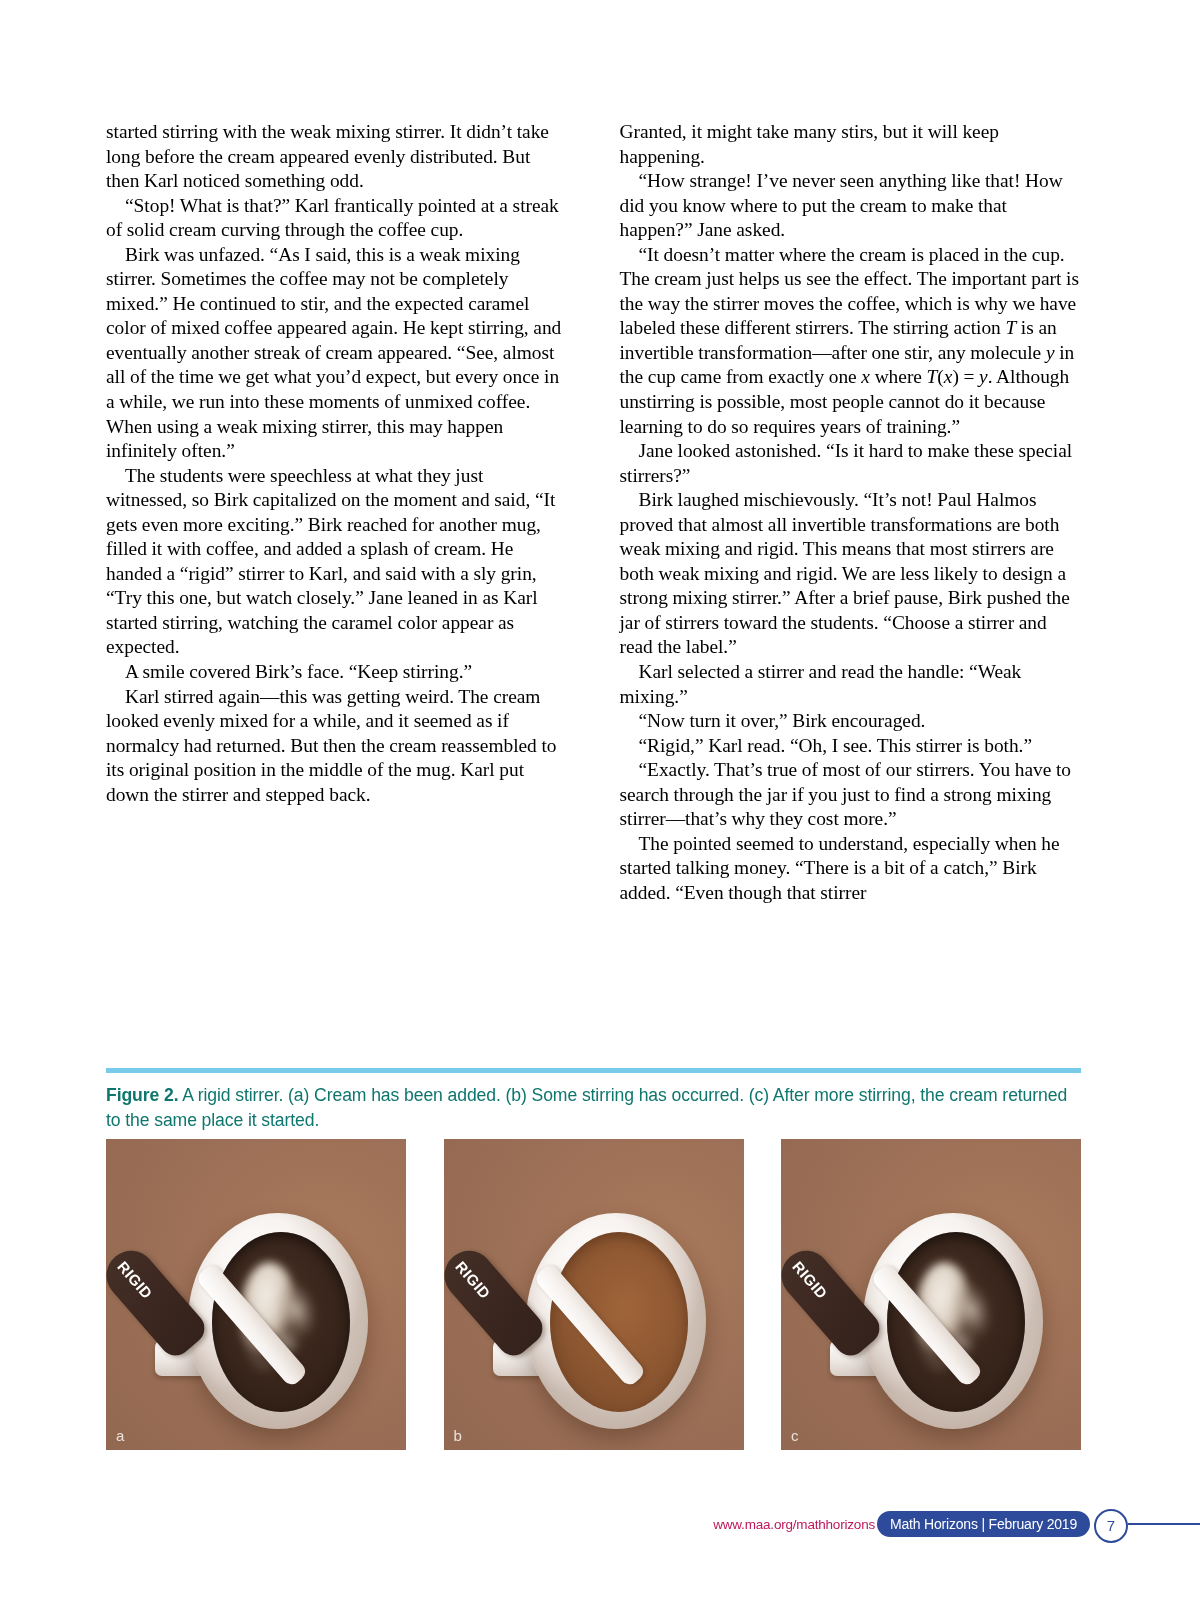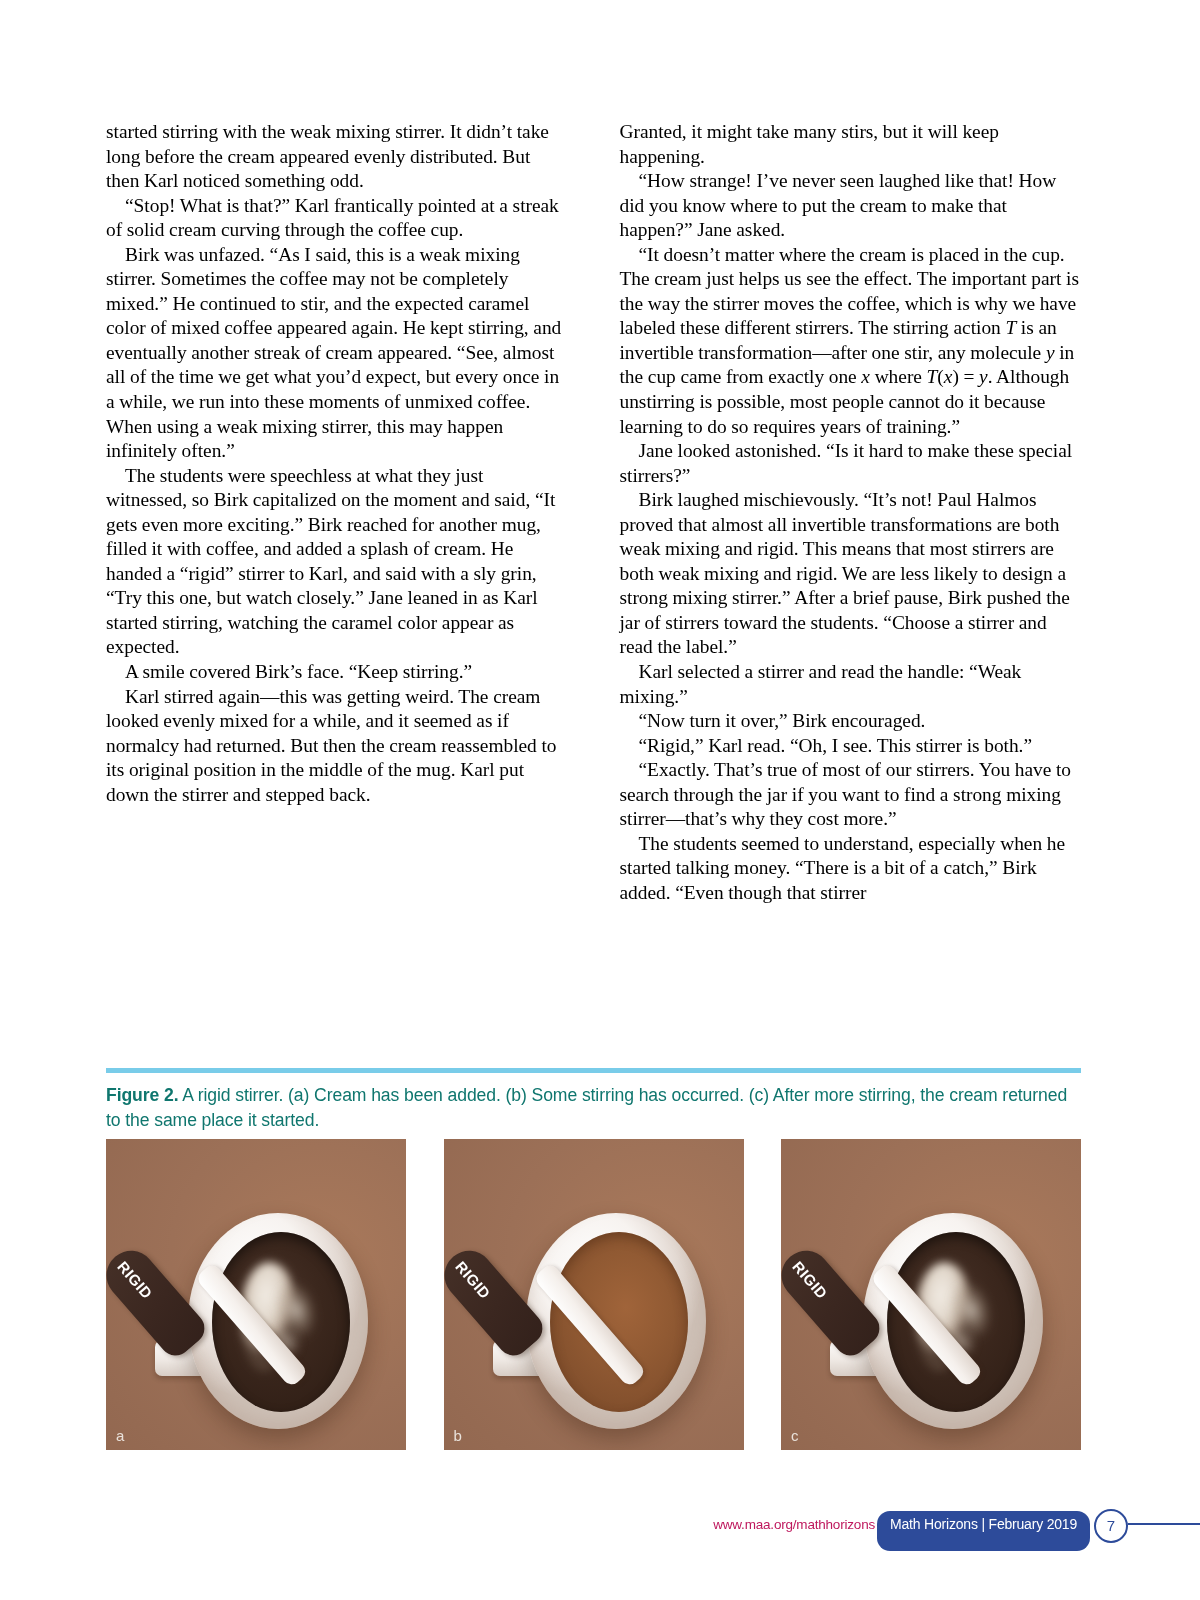--- a/index.html
+++ b/index.html
@@ -248,21 +248,21 @@
     top: 12px;
     font-family: "Liberation Sans", "DejaVu Sans", sans-serif;
     font-size: 13.5px;
     color: #be185d;
     letter-spacing: -0.2px;
   }
   .footer-badge {
     position: absolute;
     right: 110px;
     top: 6px;
-    height: 40px;
+    height: 26px;
     padding: 0 13px;
     border-radius: 13px;
     background: #2d4b9a;
     color: #ffffff;
     font-family: "Liberation Sans", "DejaVu Sans", sans-serif;
     font-size: 14px;
     line-height: 26px;
     white-space: nowrap;
     letter-spacing: -0.2px;
   }
@@ -301,29 +301,29 @@
       <p>started stirring with the weak mixing stirrer. It didn’t take long before the cream appeared evenly distributed. But then Karl noticed something odd.</p>
       <p class="indent">“Stop! What is that?” Karl frantically pointed at a streak of solid cream curving through the coffee cup.</p>
       <p class="indent">Birk was unfazed. “As I said, this is a weak mixing stirrer. Sometimes the coffee may not be completely mixed.” He continued to stir, and the expected caramel color of mixed coffee appeared again. He kept stirring, and eventually another streak of cream appeared. “See, almost all of the time we get what you’d expect, but every once in a while, we run into these moments of unmixed coffee. When using a weak mixing stirrer, this may happen infinitely often.”</p>
       <p class="indent">The students were speechless at what they just witnessed, so Birk capitalized on the moment and said, “It gets even more exciting.” Birk reached for another mug, filled it with coffee, and added a splash of cream. He handed a “rigid” stirrer to Karl, and said with a sly grin, “Try this one, but watch closely.” Jane leaned in as Karl started stirring, watching the caramel color appear as expected.</p>
       <p class="indent">A smile covered Birk’s face. “Keep stirring.”</p>
       <p class="indent">Karl stirred again—this was getting weird. The cream looked evenly mixed for a while, and it seemed as if normalcy had returned. But then the cream reassembled to its original position in the middle of the mug. Karl put down the stirrer and stepped back.</p>
     </div>
 
     <div class="col">
       <p>Granted, it might take many stirs, but it will keep happening.</p>
-      <p class="indent">“How strange! I’ve never seen laughed like that! How did you know where to put the cream to make that happen?” Jane asked.</p>
+      <p class="indent">“How strange! I’ve never seen anything like that! How did you know where to put the cream to make that happen?” Jane asked.</p>
       <p class="indent">“It doesn’t matter where the cream is placed in the cup. The cream just helps us see the effect. The important part is the way the stirrer moves the coffee, which is why we have labeled these different stirrers. The stirring action <em>T</em> is an invertible transformation—after one stir, any molecule <em>y</em> in the cup came from exactly one <em>x</em> where <em>T</em>(<em>x</em>) = <em>y</em>. Although unstirring is possible, most people cannot do it because learning to do so requires years of training.”</p>
       <p class="indent">Jane looked astonished. “Is it hard to make these special stirrers?”</p>
       <p class="indent">Birk laughed mischievously. “It’s not! Paul Halmos proved that almost all invertible transformations are both weak mixing and rigid. This means that most stirrers are both weak mixing and rigid. We are less likely to design a strong mixing stirrer.” After a brief pause, Birk pushed the jar of stirrers toward the students. “Choose a stirrer and read the label.”</p>
       <p class="indent">Karl selected a stirrer and read the handle: “Weak mixing.”</p>
       <p class="indent">“Now turn it over,” Birk encouraged.</p>
       <p class="indent">“Rigid,” Karl read. “Oh, I see. This stirrer is both.”</p>
-      <p class="indent">“Exactly. That’s true of most of our stirrers. You have to search through the jar if you want to find a strong mixing stirrer—that’s why they cost more.”</p>
-      <p class="indent">The students seemed to understand, especially when he started talking money. “There is a bit of a catch,” Birk added. “Even though that stirrer</p>
+      <p class="indent">“Exactly. That’s true of most of our stirrers. You have to search through the jar if you just to find a strong mixing stirrer—that’s why they cost more.”</p>
+      <p class="indent">The pointed seemed to understand, especially when he started talking money. “There is a bit of a catch,” Birk added. “Even though that stirrer</p>
     </div>
 
   </div>
 
   <div class="figure-rule"></div>
 
   <div class="figure-caption">
     <span class="fig-label">Figure 2.</span>
     <span>A rigid stirrer. (a) Cream has been added. (b) Some stirring has occurred. (c) After more stirring, the cream returned to the same place it started.</span>
   </div>

